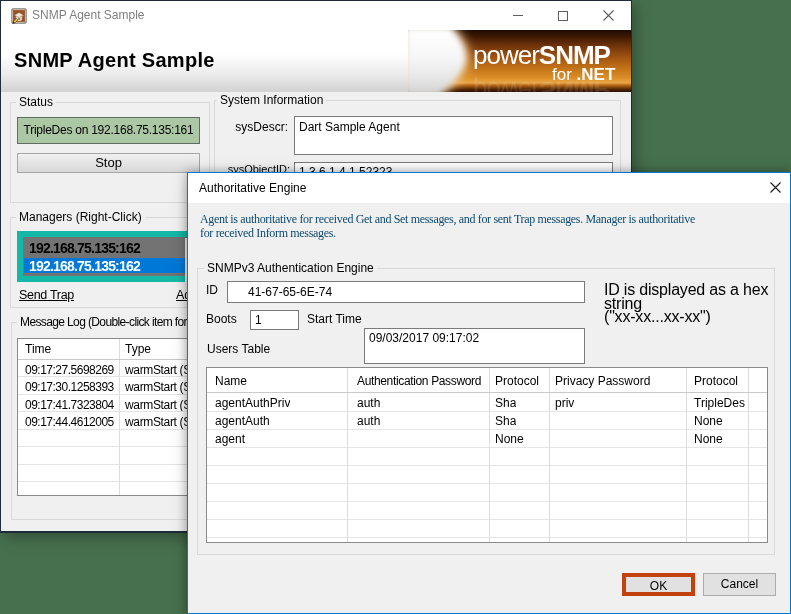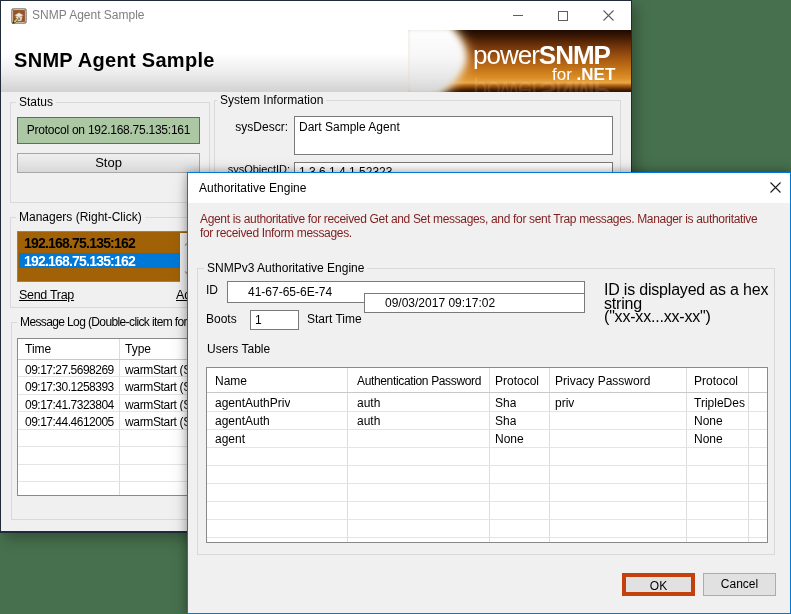--- a/index.html
+++ b/index.html
@@ -25,37 +25,37 @@
   .link { position:absolute; font-size:12.5px; color:#000; text-decoration:underline; white-space:nowrap; }
 
   
   #greenlbl { position:absolute; left:17px; top:117px; width:183px; height:27px; background:#abc7a3;
               border:1px solid #5f6f5f; font-size:12px; letter-spacing:-0.25px; color:#000; text-align:center; line-height:25px; white-space:nowrap; }
   #stopbtn { position:absolute; left:17px; top:153px; width:183px; height:20px;
              background:linear-gradient(180deg,#f0f0f0,#e4e4e4 50%,#d8d8d8); border:1px solid #a6a6a6;
              font-size:13px; text-align:center; line-height:18px; }
 
   
-  #mlist { position:absolute; left:17px; top:231px; width:180px; height:51px; background:#a16207; border:1px solid #14b8a6; }
+  #mlist { position:absolute; left:17px; top:231px; width:180px; height:51px; background:#737373; border:6px solid #14b8a6; }
   .mitem { position:absolute; left:6px; font-size:14px; font-weight:bold; letter-spacing:-0.8px; white-space:nowrap; }
   #msel { position:absolute; left:1px; top:20.5px; width:161px; height:15px; background:#0078d7; }
   #mscroll { position:absolute; left:162px; top:1px; width:17px; height:49px; background:#f0f0f0; }
 
   
   .dgv { position:absolute; background:#fff; border:1px solid #8a8a8a; font-size:12px; color:#000; overflow:hidden; }
   .dgv .cell { position:absolute; white-space:nowrap; overflow:hidden; }
   .vline { position:absolute; top:0; bottom:0; width:1px; background:#dcdcdc; }
   .hline { position:absolute; left:0; right:0; height:1px; background:#e4e4e4; }
 
   
   #dlg { position:absolute; left:187px; top:172px; width:604px; height:442px; background:#f0f0f0;
          box-shadow: inset 0 0 0 1px #0078d7, 0 0 9px rgba(0,0,0,0.28), 6px 8px 20px rgba(0,0,0,0.38); }
   #dtitlebar { position:absolute; left:1px; top:1px; width:602px; height:30px; background:#fff; }
   #dtitle { position:absolute; left:12px; top:9px; font-size:12px; color:#000; }
-  #dintro { position:absolute; left:13px; top:40px; font-size:12px; line-height:14px; letter-spacing:-0.33px; color:#7f1d1d; }
+  #dintro { position:absolute; left:13px; top:40px; font-size:12px; line-height:14px; letter-spacing:-0.33px; color:#0c4a6e;font-family:Liberation Serif, serif; }
 
   .btn { position:absolute; width:73px; height:23px; background:#e1e1e1; font-size:12px; text-align:center; color:#000; }
 </style>
 </head>
 <body>
 <div id="root">
 
   <div id="win">
 
     <div id="titlebar">
@@ -119,21 +119,21 @@
       <path d="M-4,-4 L42,-4 Q62,17 57,34 Q51,52 29,66 L-4,66 Z" fill="url(#swg)" filter="url(#blur1)"></path>
       <text x="65" y="34" font-family="Liberation Sans, sans-serif" font-size="26" fill="#ffffff" letter-spacing="-1">power<tspan font-weight="bold">SNMP</tspan></text>
       <g opacity="0.10" transform="translate(0,86) scale(1,-1)">
         <text x="65" y="34" font-family="Liberation Sans, sans-serif" font-size="26" fill="#ffffff" letter-spacing="-1">power<tspan font-weight="bold">SNMP</tspan></text>
       </g>
       <text x="144" y="50" font-family="Liberation Sans, sans-serif" font-size="17" fill="#ffffff">for <tspan font-weight="bold">.NET</tspan></text>
     </svg>
 
     <div class="grp" style="left:10px;top:102px;width:200px;height:101px"></div>
     <div class="grplbl" style="left:16px;top:95px">Status</div>
-    <div id="greenlbl">Protocol on 192.168.75.135:161</div>
+    <div id="greenlbl">TripleDes on 192.168.75.135:161</div>
     <div id="stopbtn">Stop</div>
 
     <div class="grp" style="left:10px;top:217px;width:200px;height:91px"></div>
     <div class="grplbl" style="left:16px;top:210px">Managers (Right-Click)</div>
     <div id="mlist">
       <div class="mitem" style="top:3px;color:#000">192.168.75.135:162</div>
       <div id="msel"></div>
       <div class="mitem" style="top:21px;color:#fff">192.168.75.135:162</div>
       <div id="mscroll">
         <svg width="17" height="49" viewBox="0 0 17 49">
@@ -179,30 +179,30 @@
 
   <div id="dlg">
     <div id="dtitlebar"></div>
     <div id="dtitle">Authoritative Engine</div>
     <svg class="abs" style="left:583px;top:10px" width="11" height="11" viewBox="0 0 11 11">
       <path d="M0.5 0.5 L10.5 10.5 M10.5 0.5 L0.5 10.5" stroke="#1a1a1a" stroke-width="1.1" fill="none"></path>
     </svg>
     <div id="dintro">Agent is authoritative for received Get and Set messages, and for sent Trap messages. Manager is authoritative<br>for received Inform messages.</div>
 
     <div class="grp" style="left:10px;top:96px;width:578px;height:287px;border-color:#d9d9d9"></div>
-    <div class="grplbl" style="left:17px;top:89px">SNMPv3 Authoritative Engine</div>
+    <div class="grplbl" style="left:17px;top:89px">SNMPv3 Authentication Engine</div>
 
     <div class="abs" style="left:19px;top:111px;font-size:12px">ID</div>
     <div class="tb" style="left:40px;top:109px;width:358px;height:22px;padding:3px 20px">41-67-65-6E-74</div>
     <div class="abs" style="left:417px;top:111px;font-size:16px;line-height:13.5px;letter-spacing:-0.2px">ID is displayed as a hex string<br>("xx-xx...xx-xx")</div>
 
     <div class="abs" style="left:19px;top:140px;font-size:12px">Boots</div>
     <div class="tb" style="left:63px;top:138px;width:49px;height:20px;padding:2px 4px">1</div>
     <div class="abs" style="left:120px;top:140px;font-size:12px">Start Time</div>
-    <div class="tb" style="left:177px;top:121px;width:221px;height:20px;padding:2px 20px">09/03/2017 09:17:02</div>
+    <div class="tb" style="left:177px;top:156px;width:221px;height:36px;padding:2px 4px">09/03/2017 09:17:02</div>
 
     <div class="abs" style="left:20px;top:170px;font-size:12px">Users Table</div>
 
     <div class="dgv" id="utable" style="left:19px;top:195px;width:562px;height:176px">
       <div class="vline" style="left:140px"></div>
       <div class="vline" style="left:282px"></div>
       <div class="vline" style="left:342px"></div>
       <div class="vline" style="left:479px"></div>
       <div class="vline" style="left:541px"></div>
       <div class="hline" style="top:24px;background:#c9c9c9"></div>

